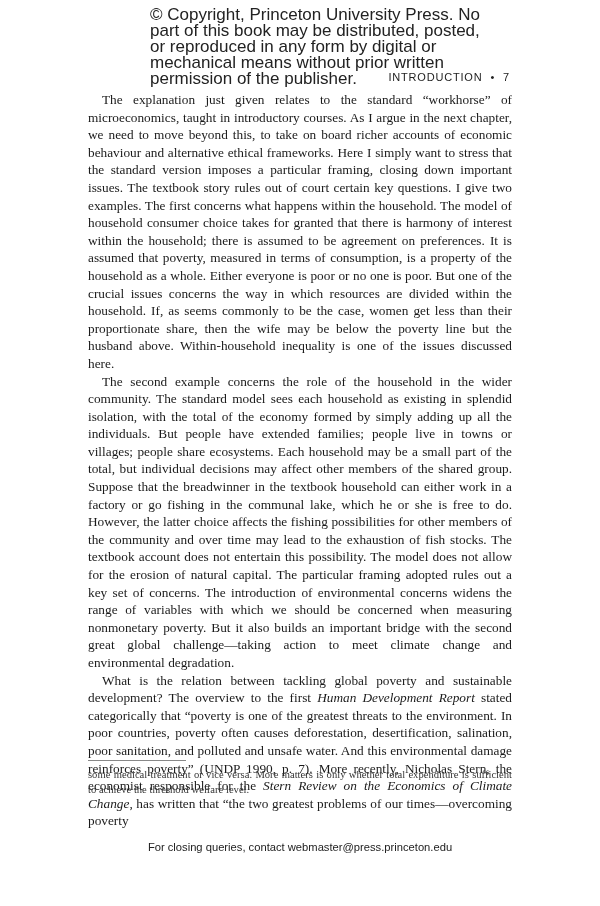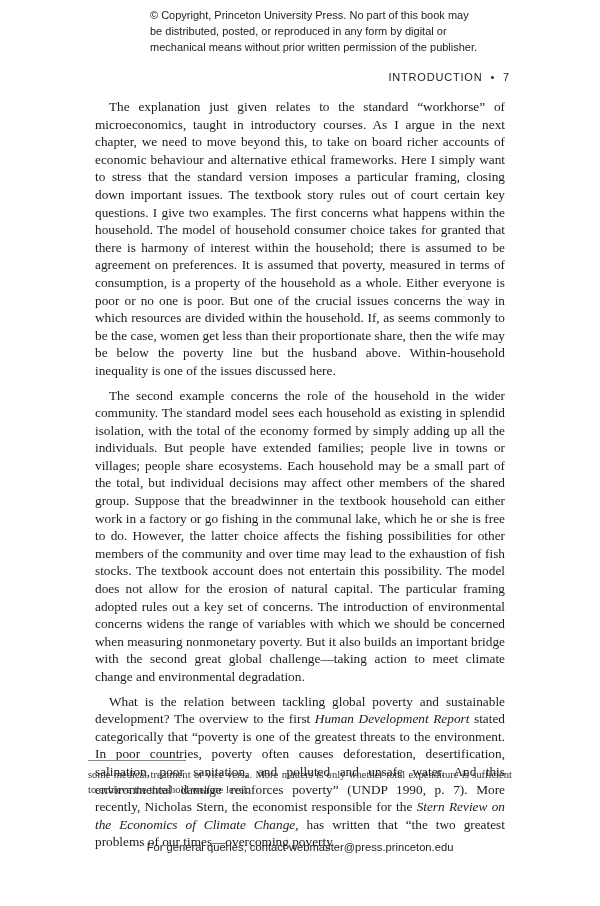--- a/index.html
+++ b/index.html
@@ -1,31 +1,31 @@
 <!DOCTYPE html>
 <html><head>
 <meta charset="utf-8">
 <style>
   html, body { margin: 0; padding: 0; background: #ffffff; }
   body { width: 600px; height: 906px; position: relative; overflow: hidden; color: #1a1a1a; }
   .copyright {
     position: absolute; left: 150px; top: 7px; width: 330px;
-    font-family: "Liberation Sans", sans-serif; font-size: 11px; line-height: 16px; color: #222;
+    font-family: "Liberation Sans", sans-serif; font-size: 17px; line-height: 16px; color: #222;
   }
   .running-head {
     position: absolute; right: 90px; top: 63px;
     font-family: "Liberation Sans", sans-serif; font-size: 11px; letter-spacing: 0.8px; color: #222; margin-top: 8px;
   }
   .running-head .bullet { margin: 0 8px; }
   .body-text {
     position: absolute; left: 88px; top: 91px; width: 424px;
     font-family: "Liberation Serif", serif; font-size: 13.3px; line-height: 17.6px; color: #1a1a1a;
     text-align: justify;
   }
-  .body-text p { margin: 7px; text-indent: 14px; }
+  .body-text p { margin: 0; text-indent: 14px; }
   .body-text i { }
   .rule { position: absolute; left: 88px; top: 760px; width: 98px; height: 0; border-top: 1px solid #888; }
   .footnote {
     position: absolute; left: 88px; top: 767px; width: 424px;
     font-family: "Liberation Serif", serif; font-size: 10.6px; line-height: 15px; color: #333; text-align: justify;
   }
   .footer {
     position: absolute; left: 0; top: 841px; width: 600px; text-align: center;
     font-family: "Liberation Sans", sans-serif; font-size: 11.2px; color: #222;
   }
@@ -41,13 +41,13 @@
 
 <div class="body-text">
   <p>The explanation just given relates to the standard “workhorse” of microeconomics, taught in introductory courses. As I argue in the next chapter, we need to move beyond this, to take on board richer accounts of economic behaviour and alternative ethical frameworks. Here I simply want to stress that the standard version imposes a particular framing, closing down important issues. The textbook story rules out of court certain key questions. I give two examples. The first concerns what happens within the household. The model of household consumer choice takes for granted that there is harmony of interest within the household; there is assumed to be agreement on preferences. It is assumed that poverty, measured in terms of consumption, is a property of the household as a whole. Either everyone is poor or no one is poor. But one of the crucial issues concerns the way in which resources are divided within the household. If, as seems commonly to be the case, women get less than their proportionate share, then the wife may be below the poverty line but the husband above. Within-household inequality is one of the issues discussed here.</p>
   <p>The second example concerns the role of the household in the wider community. The standard model sees each household as existing in splendid isolation, with the total of the economy formed by simply adding up all the individuals. But people have extended families; people live in towns or villages; people share ecosystems. Each household may be a small part of the total, but individual decisions may affect other members of the shared group. Suppose that the breadwinner in the textbook household can either work in a factory or go fishing in the communal lake, which he or she is free to do. However, the latter choice affects the fishing possibilities for other members of the community and over time may lead to the exhaustion of fish stocks. The textbook account does not entertain this possibility. The model does not allow for the erosion of natural capital. The particular framing adopted rules out a key set of concerns. The introduction of environmental concerns widens the range of variables with which we should be concerned when measuring nonmonetary poverty. But it also builds an important bridge with the second great global challenge—taking action to meet climate change and environmental degradation.</p>
   <p><span>What is the relation between tackling global poverty and sustainable development? The overview to the first </span><i>Human Development Report</i><span> stated categorically that “poverty is one of the greatest threats to the environment. In poor countries, poverty often causes deforestation, desertification, salination, poor sanitation, and polluted and unsafe water. And this environmental damage reinforces poverty” (UNDP 1990, p. 7). More recently, Nicholas Stern, the economist responsible for the </span><i>Stern Review on the Economics of Climate Change</i><span>, has written that “the two greatest problems of our times—overcoming poverty</span></p>
 </div>
 
 <div class="rule"></div>
 <div class="footnote">some medical treatment or vice versa. More matters is only whether total expenditure is sufficient to achieve the threshold welfare level.</div>
 
-<div class="footer">For general queries, contact webmaster@press.princeton.edu</div>
+<div class="footer">For closing queries, contact webmaster@press.princeton.edu</div>
 
 </body></html>

